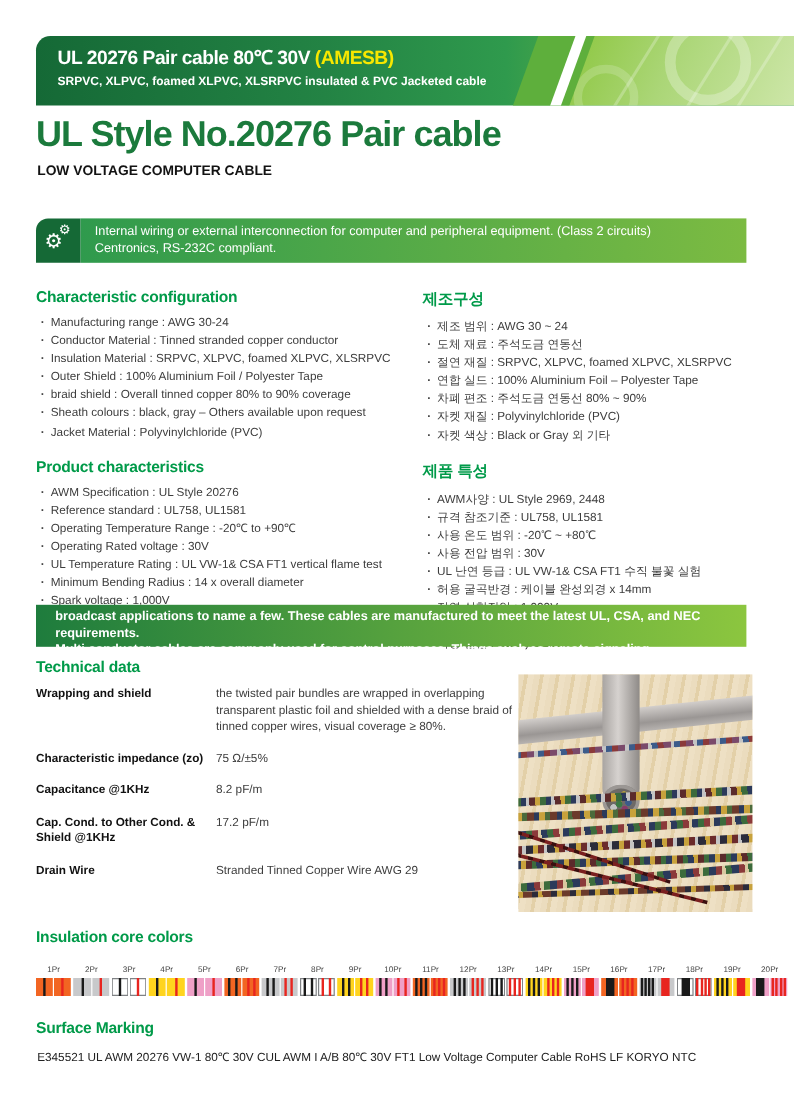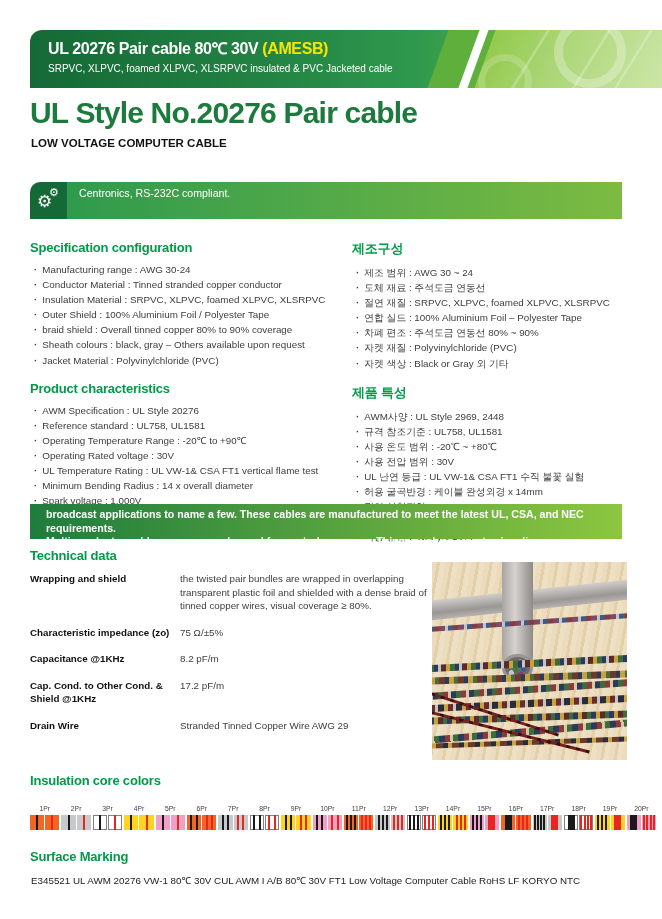--- a/index.html
+++ b/index.html
@@ -17,21 +17,21 @@
     background:#5EAF3C;transform:skewX(-20deg);}
   .band-slash{position:absolute;left:69.5%;top:-8px;bottom:-8px;width:9px;
     background:#ffffff;transform:skewX(-20deg);}
   .ring{position:absolute;border-radius:50%;border:9px solid rgba(255,255,255,0.28);}
   .ring1{width:54px;height:54px;right:36px;top:-14px;}
   .ring2{width:40px;height:40px;right:130px;top:24px;border-width:7px;border-color:rgba(255,255,255,0.18);}
   .streak{position:absolute;width:3px;top:-12px;bottom:-12px;background:rgba(255,255,255,0.25);transform:skewX(-32deg);}
   .band-text{position:absolute;left:18px;top:7px;z-index:2;}
   .band-title{font-size:16px;font-weight:bold;color:#ffffff;letter-spacing:-0.4px;line-height:24px;}
   .band-title .hl{color:#F7E700;}
-  .band-sub{font-size:10px;color:#ffffff;margin-top:2px;}
+  .band-sub{font-size:10px;color:#ffffff;margin-top:2px;font-weight:bold;}
   
   .page-title{position:absolute;left:30px;top:96px;font-size:30px;font-weight:bold;
     color:#1B7A3C;letter-spacing:-0.8px;}
   .page-sub{position:absolute;left:31px;top:137px;font-size:11.5px;font-weight:bold;color:#121212;}
   
   .banner1{position:absolute;left:30px;top:182px;width:592px;height:37px;display:flex;}
   .gear-box{width:37px;background:#156936;border-top-left-radius:10px;position:relative;flex:none;}
   .gear-big{position:absolute;left:7px;top:11px;font-size:17px;color:#fff;line-height:17px;}
   .gear-small{position:absolute;left:19px;top:5px;font-size:11px;color:#fff;line-height:11px;}
   .banner1-body{flex:1;background:linear-gradient(90deg,#2F9A4D 0%,#7CBB42 100%);
@@ -119,26 +119,27 @@
 
 <div class="page-title">UL Style No.20276 Pair cable</div>
 <div class="page-sub">LOW VOLTAGE COMPUTER CABLE</div>
 
 <div class="banner1">
   <div class="gear-box">
     <span class="gear-big">⚙</span>
     <span class="gear-small">⚙</span>
   </div>
   <div class="banner1-body">
+    <div>Internal wiring or external interconnection for computer and peripheral equipment. (Class 2 circuits)</div>
     <div>Centronics, RS-232C compliant.</div>
   </div>
 </div>
 
 <div class="col col-left">
-  <div class="sec-h">Specification configuration</div>
+  <div class="sec-h">Characteristic configuration</div>
   <ul class="spec">
       <li>Manufacturing range : AWG 30-24</li>
       <li>Conductor Material : Tinned stranded copper conductor</li>
       <li>Insulation Material : SRPVC, XLPVC, foamed XLPVC, XLSRPVC</li>
       <li>Outer Shield : 100% Aluminium Foil / Polyester Tape</li>
       <li>braid shield : Overall tinned copper 80% to 90% coverage</li>
       <li>Sheath colours : black, gray – Others available upon request</li>
       <li>Jacket Material : Polyvinylchloride (PVC)</li>
     </ul>
   <div class="sec-h sec-h2">Product characteristics</div>

